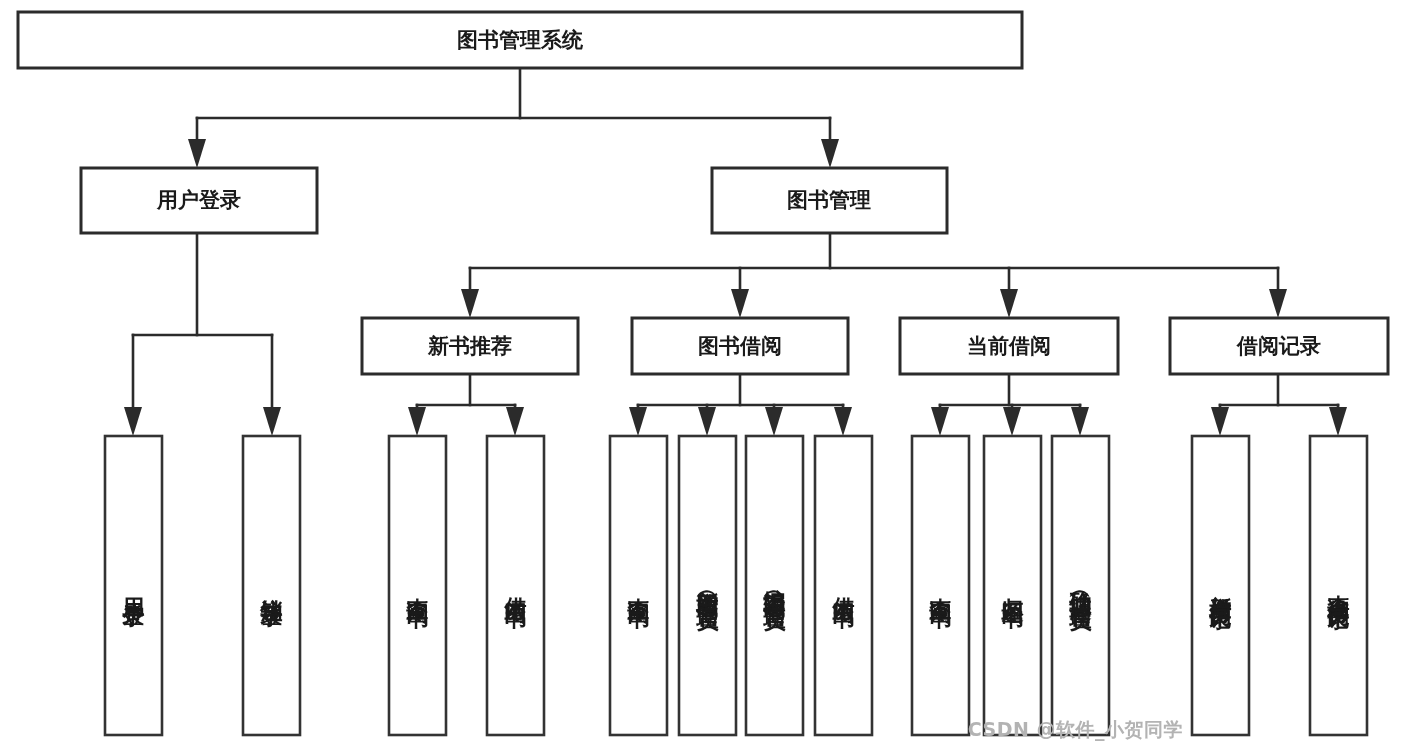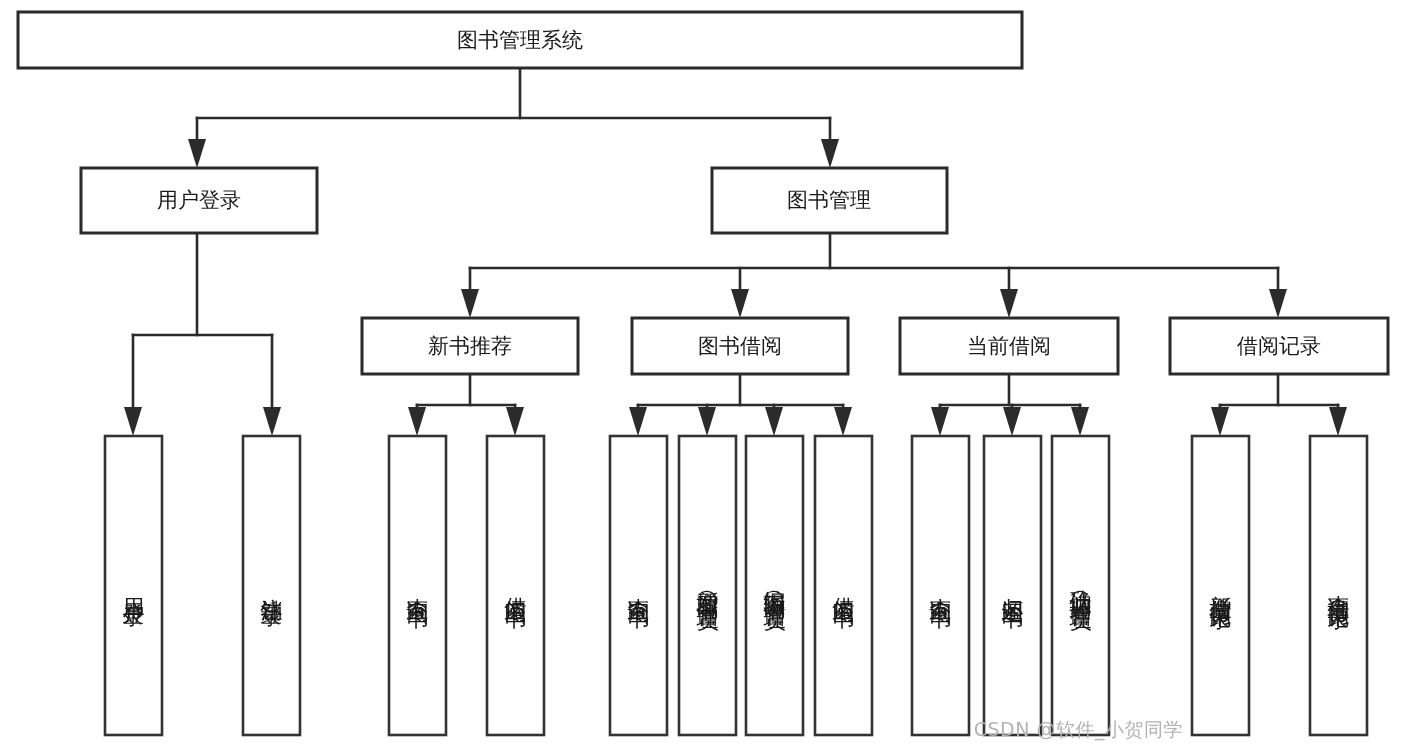--- a/index.html
+++ b/index.html
@@ -13,20 +13,21 @@
     position: relative;
     overflow: hidden;
     font-family: "DejaVu Sans", "Liberation Sans", sans-serif;
   }
   #diagram-root {
     position: absolute;
     left: 0;
     top: 0;
     width: 1191px;
     height: 747px;
+    font-weight: bold;
   }
   svg.flow {
     display: block;
     width: 1405px;
     height: 747px;
   }
   .node-rect {
     fill: #ffffff;
     stroke: #2b2b2b;
     stroke-width: 3;

